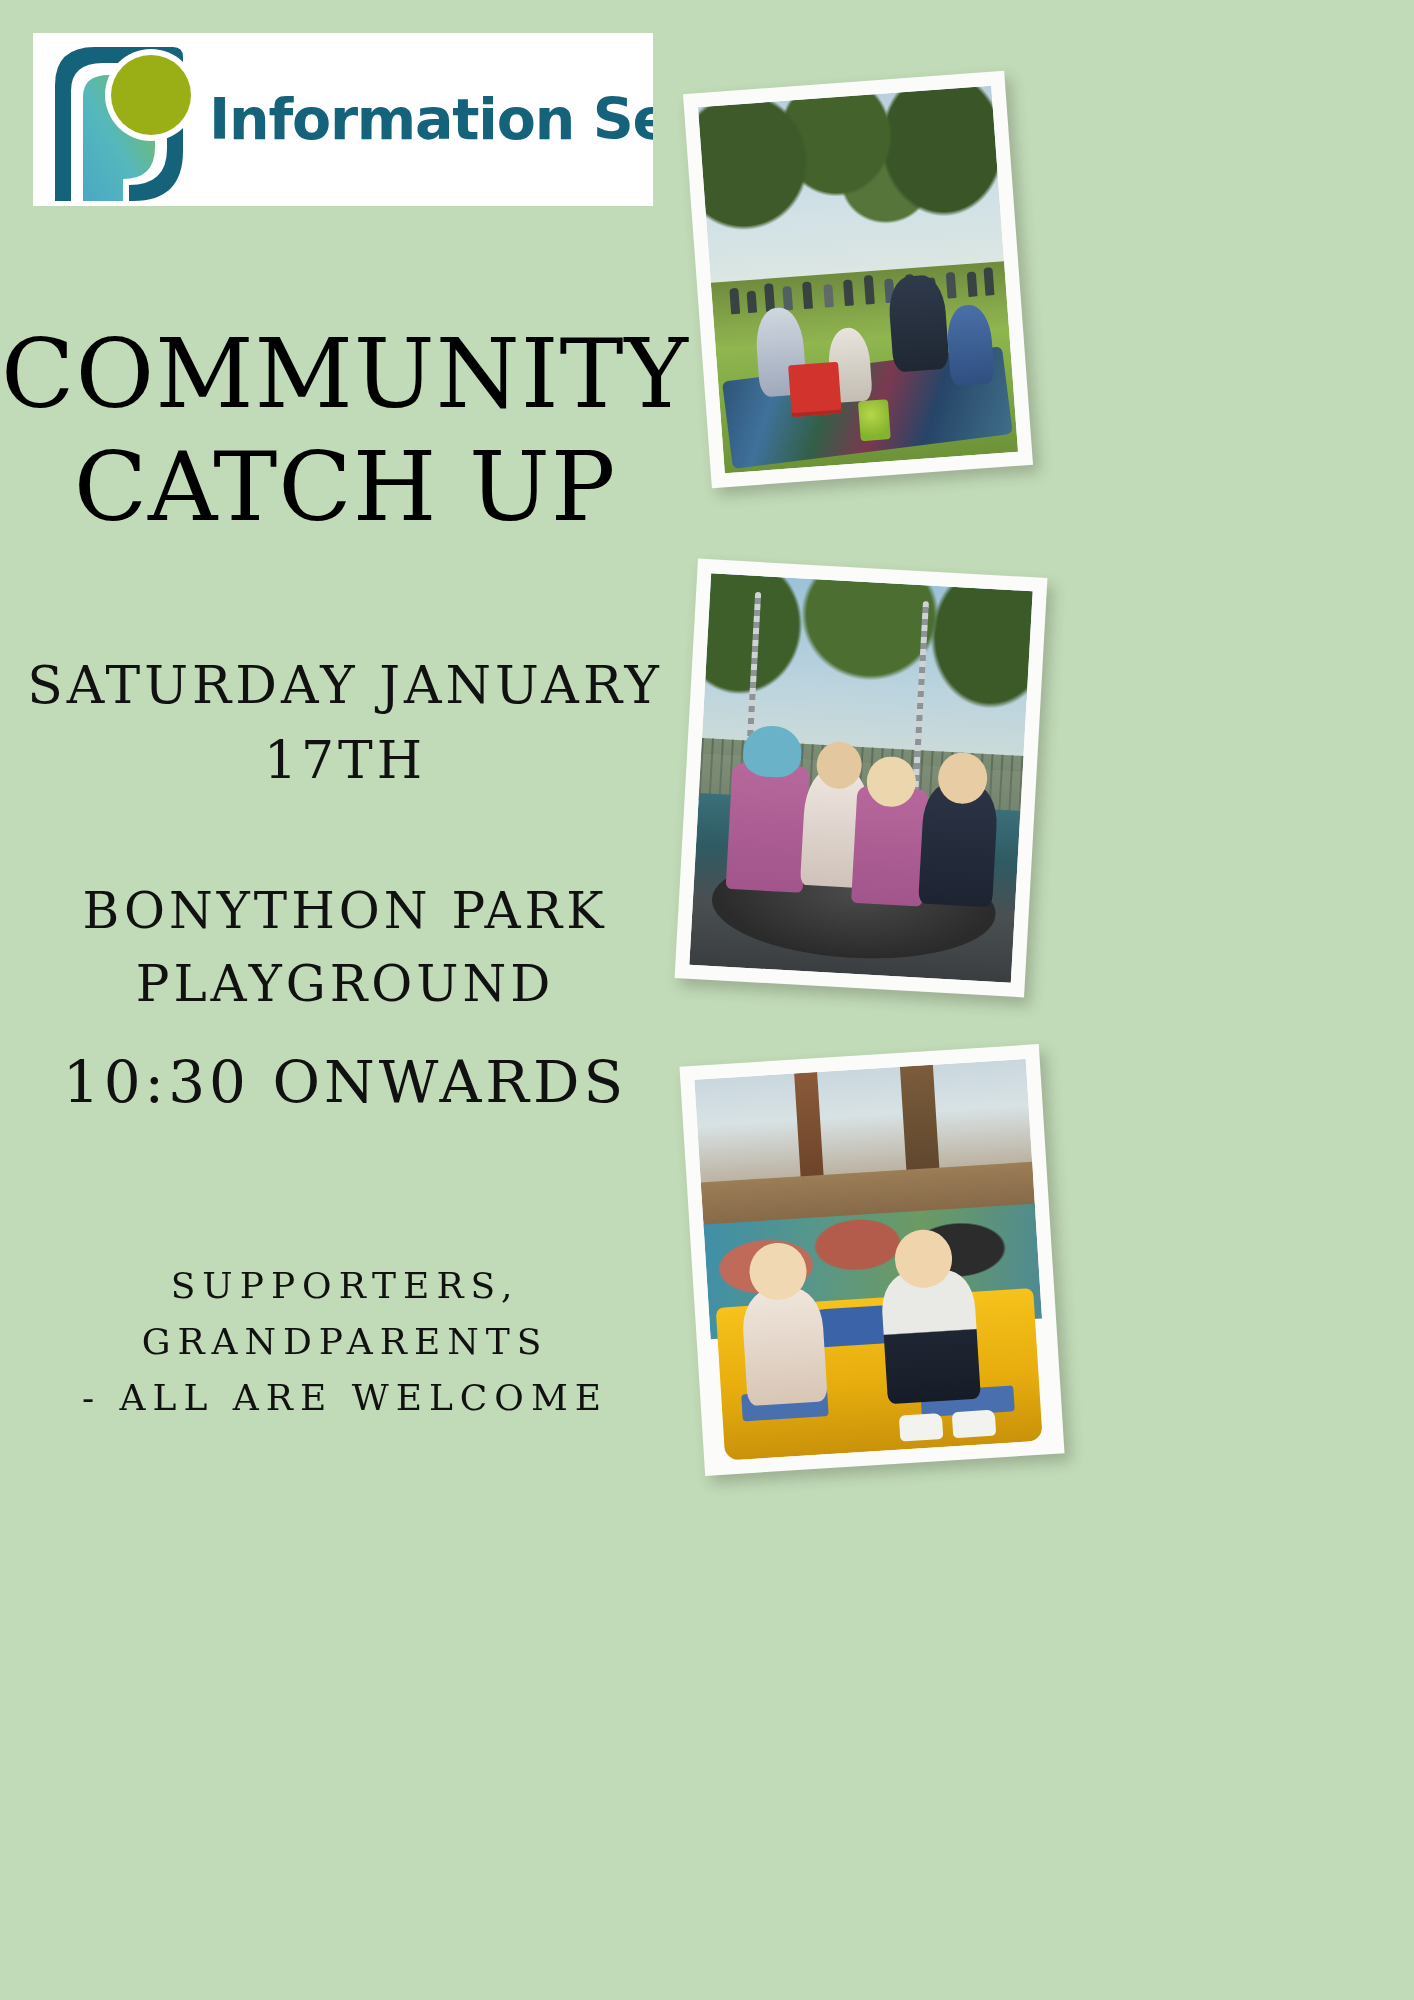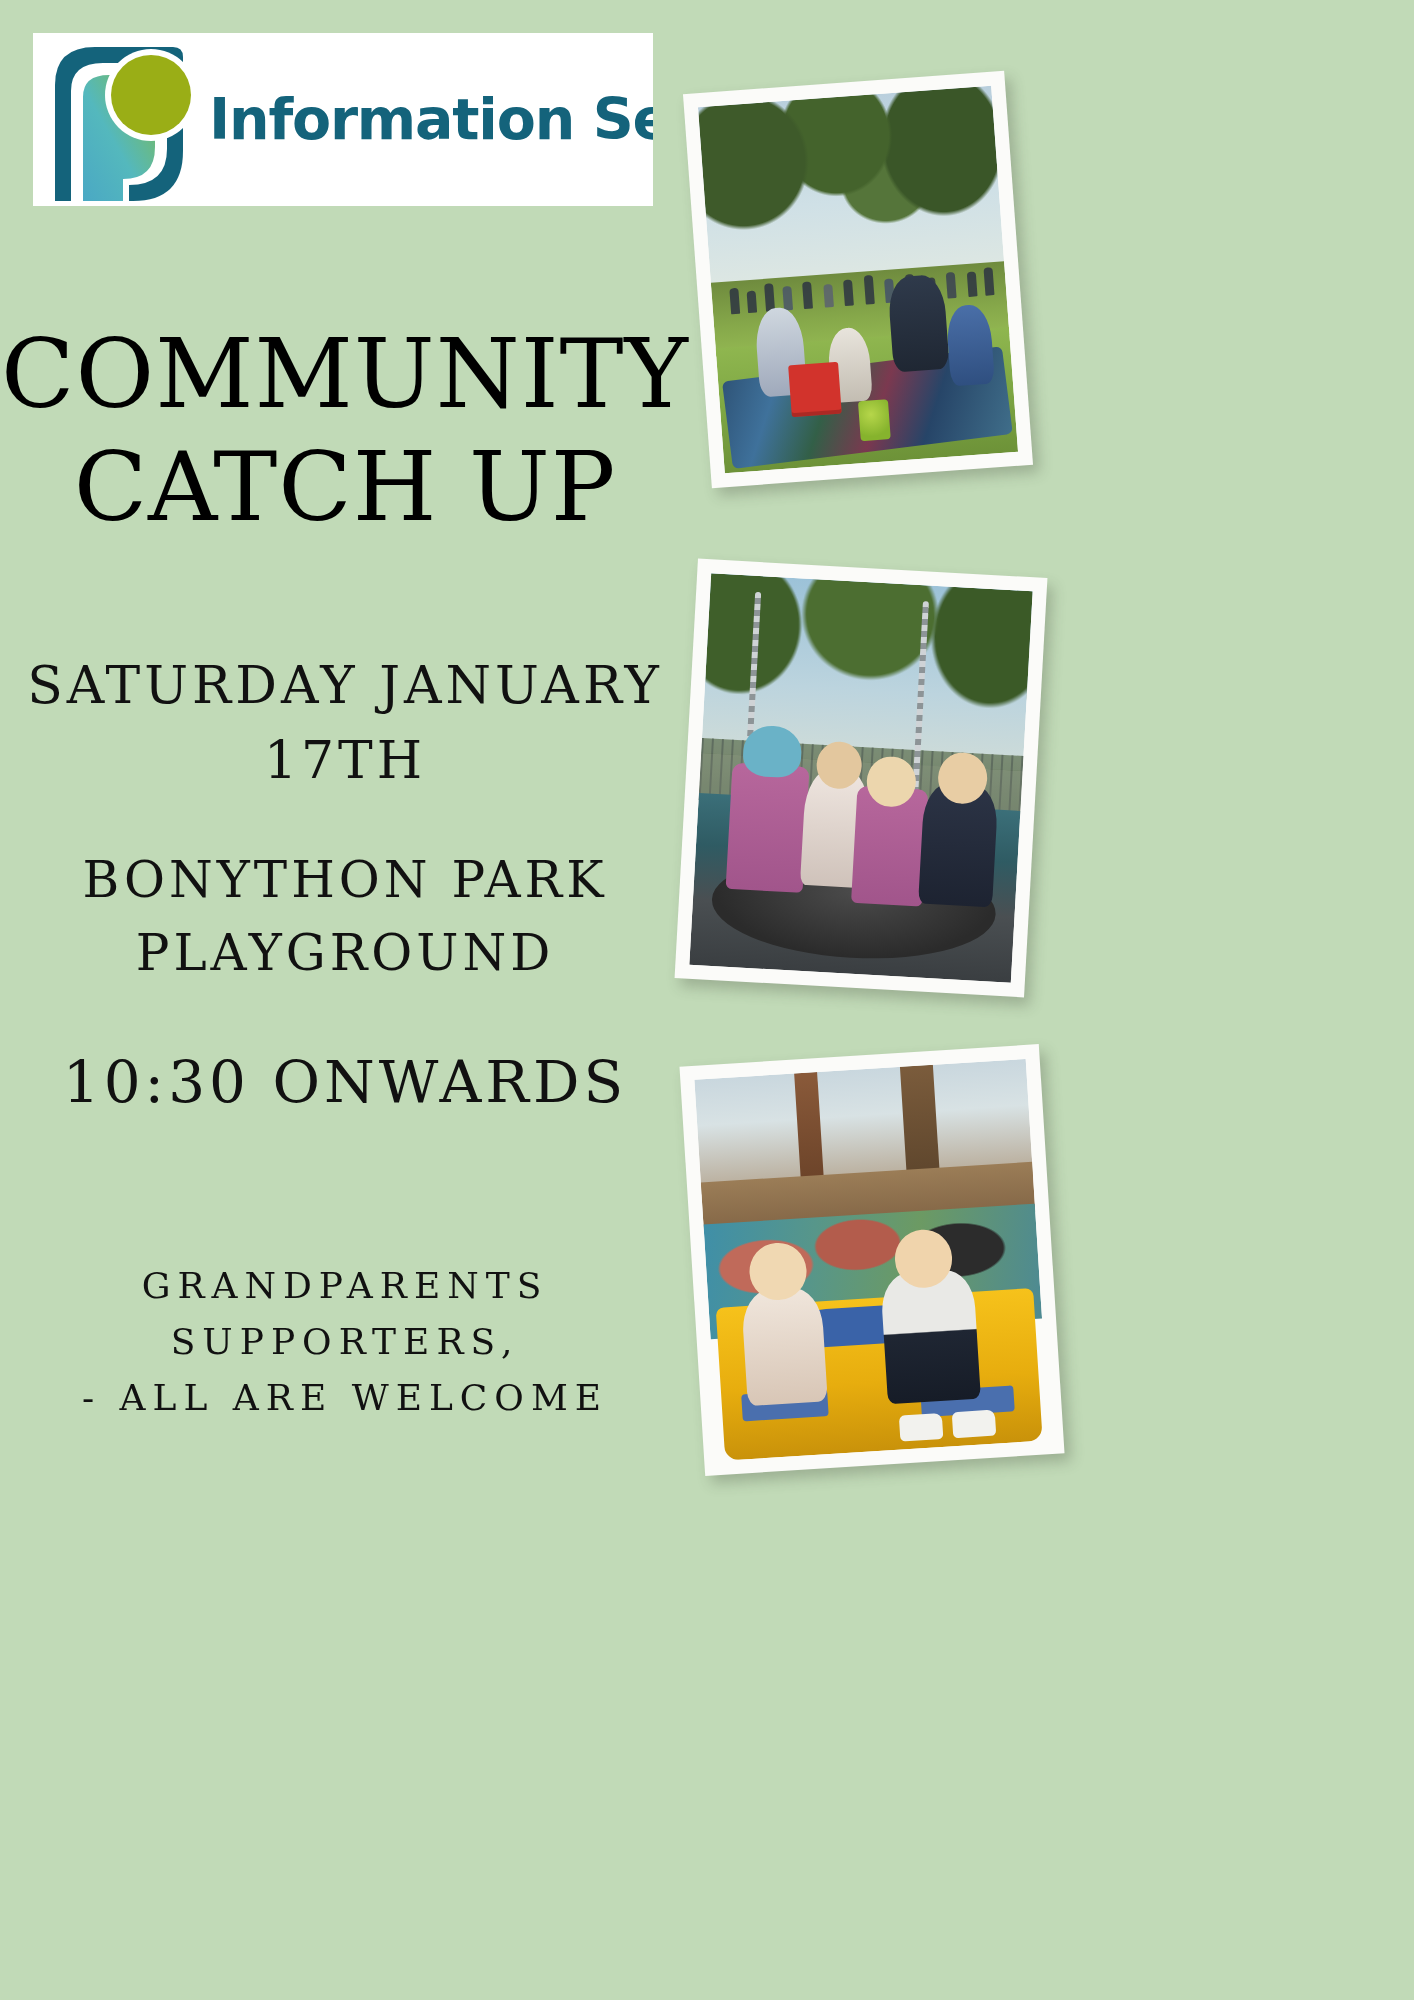--- a/index.html
+++ b/index.html
@@ -93,21 +93,21 @@
     left: 0;
     width: 690px;
     text-align: center;
     color: #111111;
     font-family: "DejaVu Serif", serif;
     font-weight: 400;
     letter-spacing: 4px;
     line-height: 1.45;
   }
   #date-block     { top: 648px;  font-size: 52px; }
-  #venue-block    { top: 844px;  font-size: 50px; }
+  #venue-block    { top: 875px;  font-size: 50px; }
   #time-block     { top: 1040px; font-size: 58px; }
   #audience-block { top: 1258px; font-size: 36px; letter-spacing: 7px; line-height: 1.55; }
 
   
   .photo {
     position: absolute;
     background: #fbfbf9;
     box-shadow: 6px 8px 14px rgba(60, 70, 55, 0.28);
     padding: 14px;
     box-sizing: border-box;
@@ -313,22 +313,22 @@
     <div class="block" id="venue-block">
       <div>BONYTHON PARK</div>
       <div>PLAYGROUND</div>
     </div>
 
     <div class="block" id="time-block">
       <div>10:30 ONWARDS</div>
     </div>
 
     <div class="block" id="audience-block">
+      <div>SUPPORTERS,</div>
       <div>GRANDPARENTS</div>
-      <div>SUPPORTERS,</div>
       <div>- ALL ARE WELCOME</div>
     </div>
 
   </div>
 
   <div class="photo" id="photo-picnic">
     <div class="photo-inner">
       <div class="sky-trees"></div>
       <div class="grass-far"></div>
       <div class="crowd">

